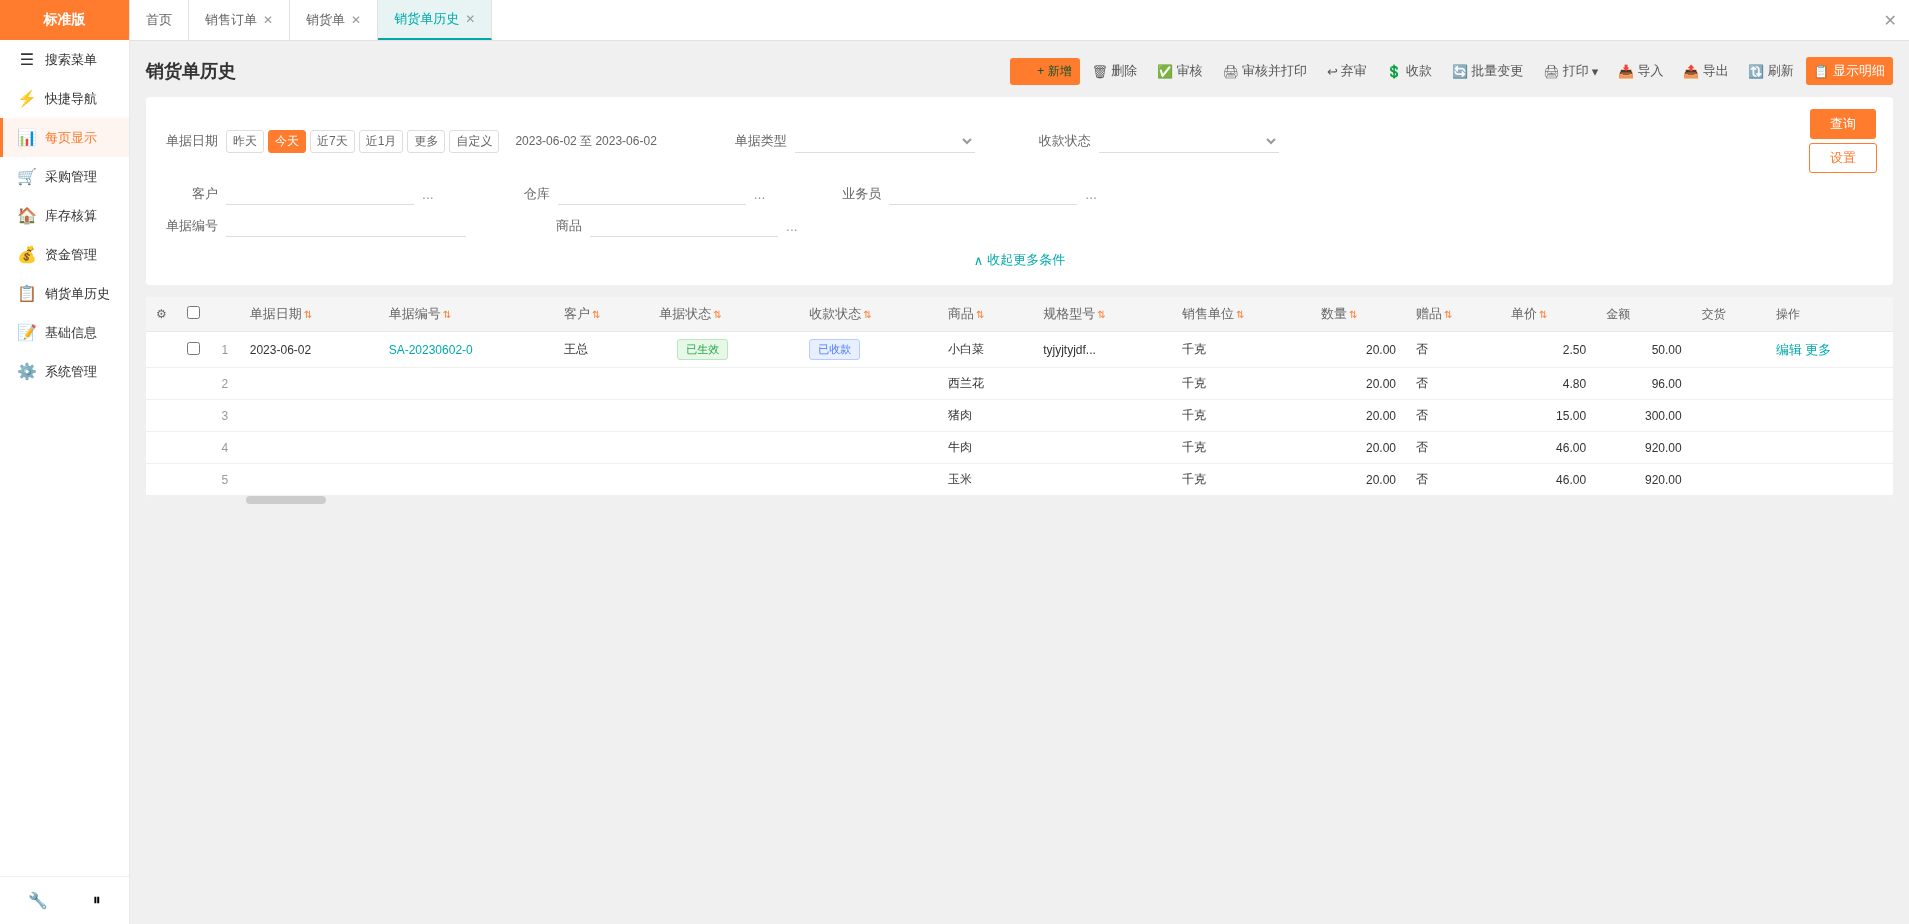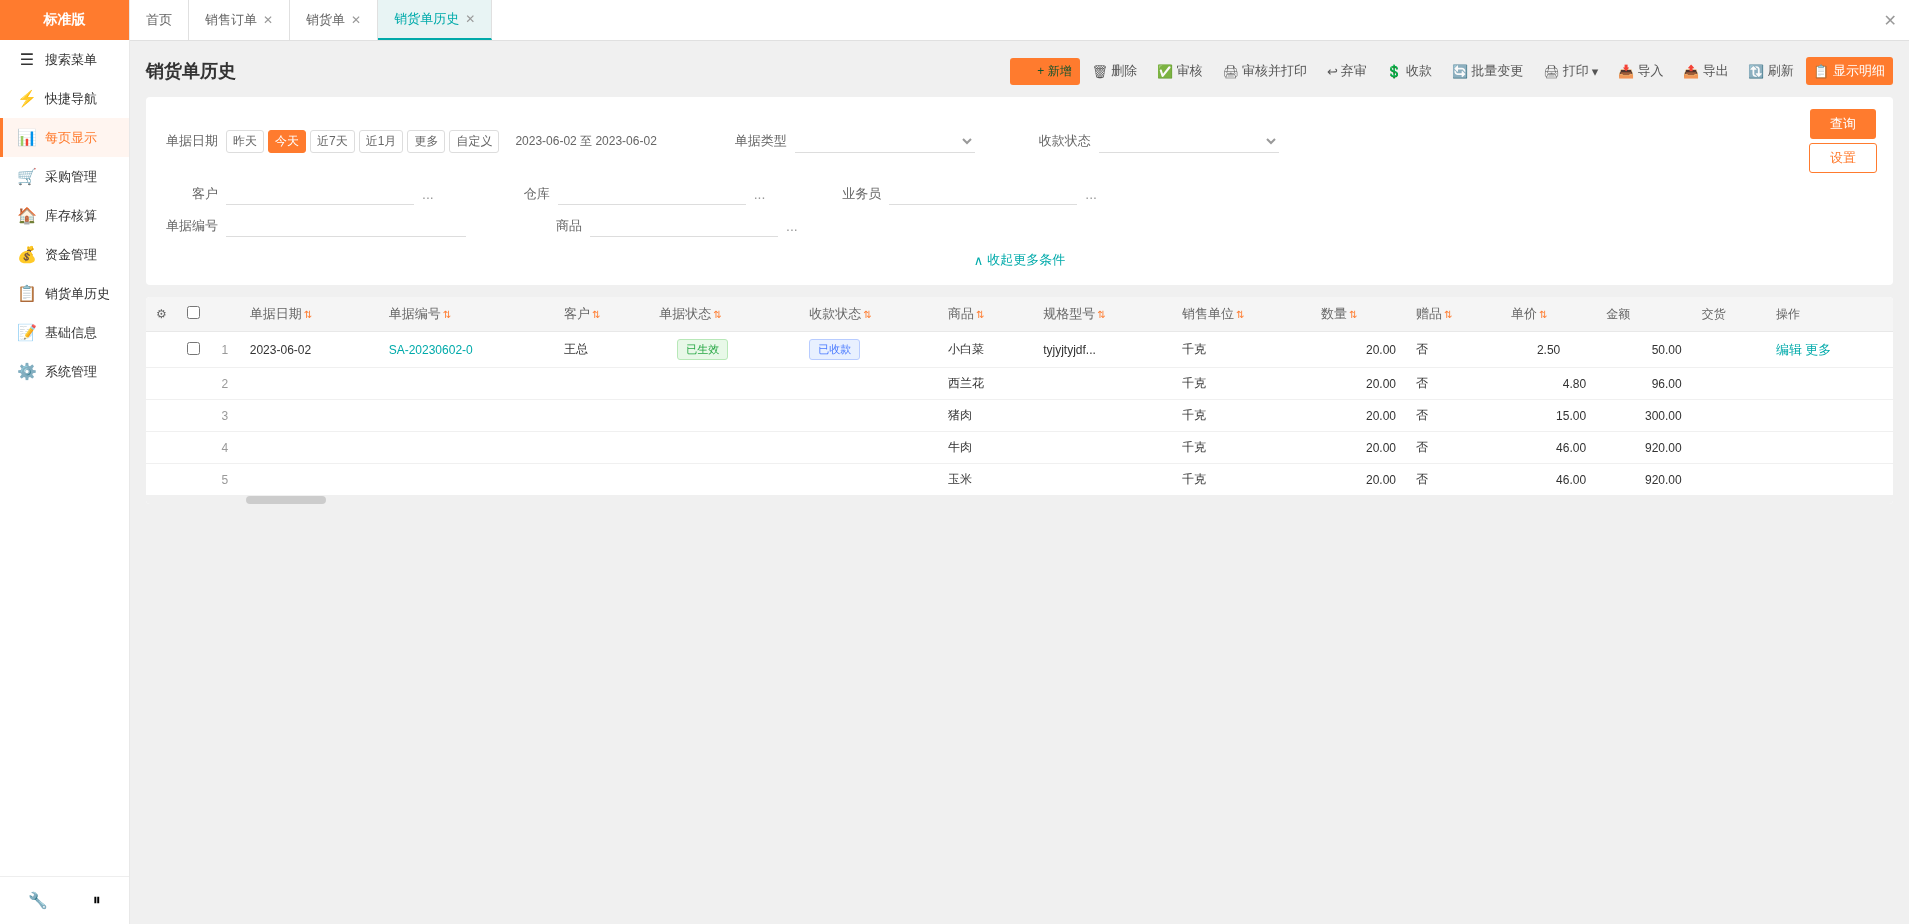--- a/index.html
+++ b/index.html
@@ -375,21 +375,21 @@
     <td>2023-06-02</td>
     <td style="color:#00aaaa;cursor:pointer;">SA-20230602-0</td>
     <td>王总</td>
     <td><span class="badge badge-green">已生效</span></td>
     <td><span class="badge badge-blue">已收款</span></td>
     <td>小白菜</td>
     <td>tyjyjtyjdf...</td>
     <td>千克</td>
     <td style="text-align:right;">20.00</td>
     <td>否</td>
-    <td style="text-align:center;">2.50</td>
+    <td style="text-align:right;">2.50</td>
     <td style="text-align:right;">50.00</td>
     <td></td>
     <td><button class="row-action-btn">编辑</button> <button class="row-action-btn">更多</button></td>
   </tr>
             <tr>
     <td></td>
     <td class="check-col"></td>
     <td style="text-align:center;color:#999;">2</td>
     <td></td>
     <td style="color:#00aaaa;cursor:pointer;"></td>

